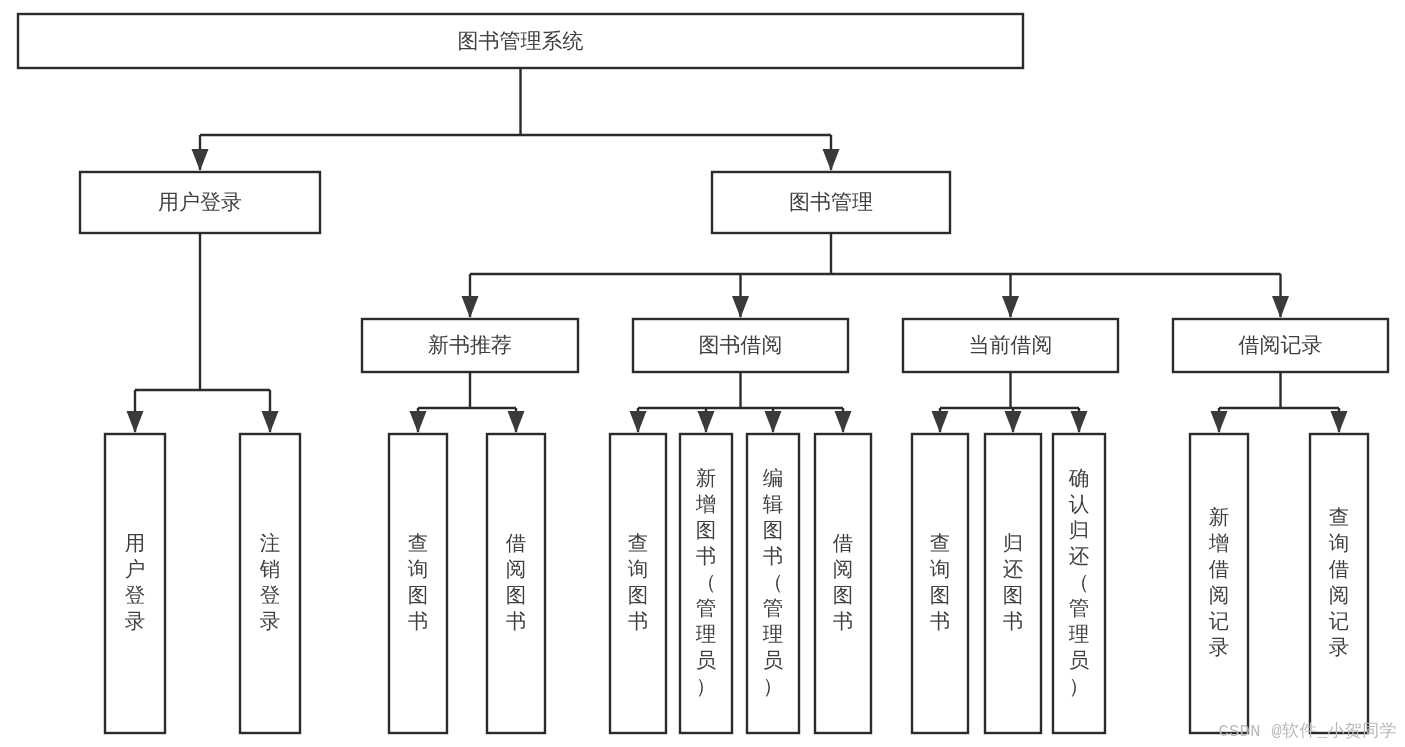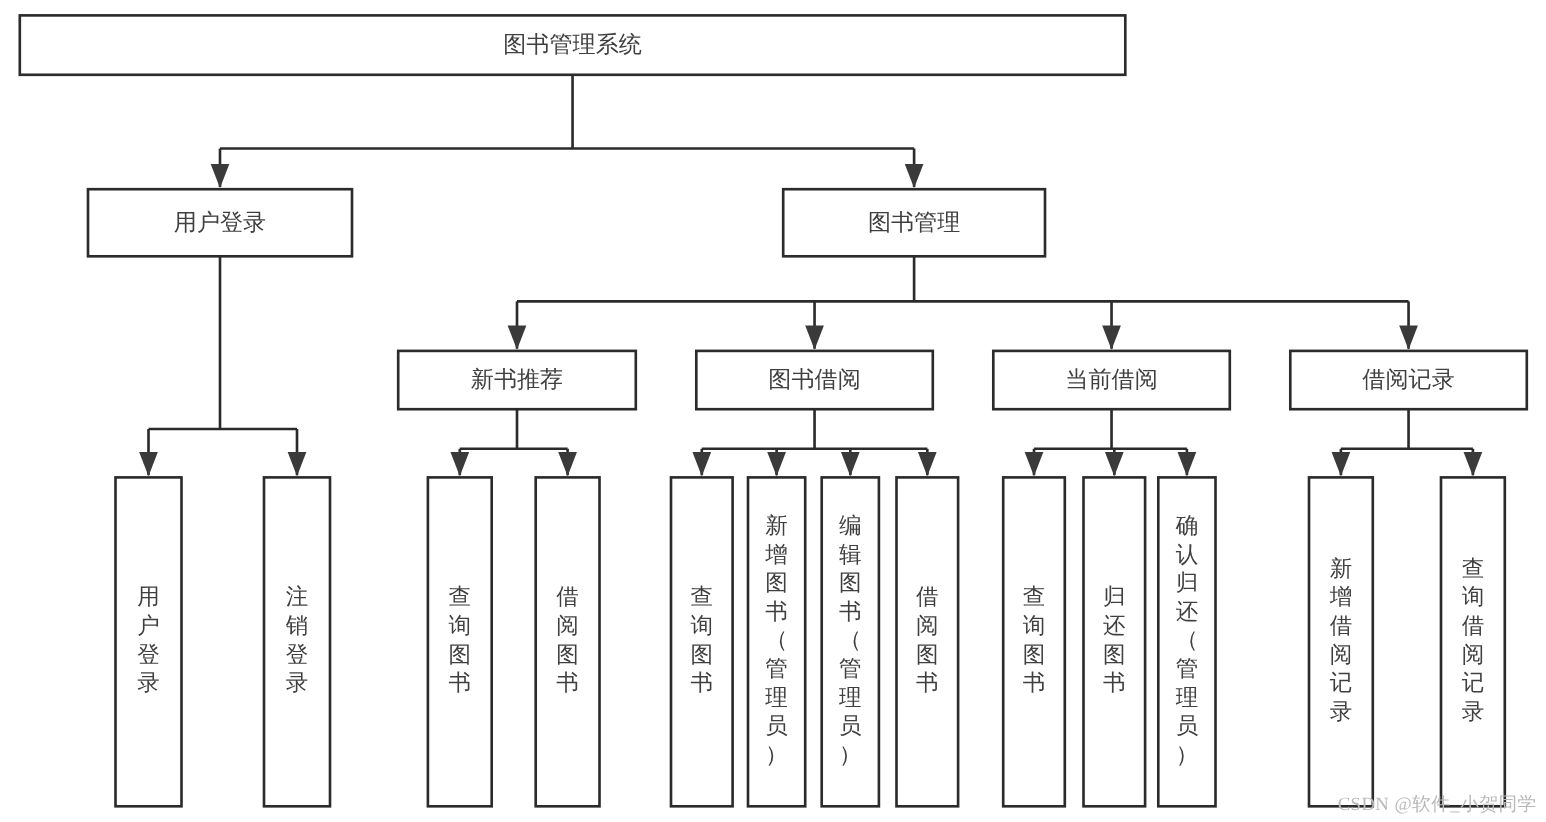--- a/index.html
+++ b/index.html
@@ -54,21 +54,21 @@
   .node-label-h {
     font-size: 21px;
   }
   .node-label-v {
     font-size: 20.5px;
   }
   .watermark-text {
     position: absolute;
     right: 8px;
     bottom: 5px;
-    font-family: Liberation Serif, serif;
+    font-family: Liberation Mono, monospace;
     font-size: 17px;
     color: #b9b9b9;
     letter-spacing: 0.4px;
     white-space: nowrap;
     user-select: none;
   }
 </style>
 </head>
 <body>
 

